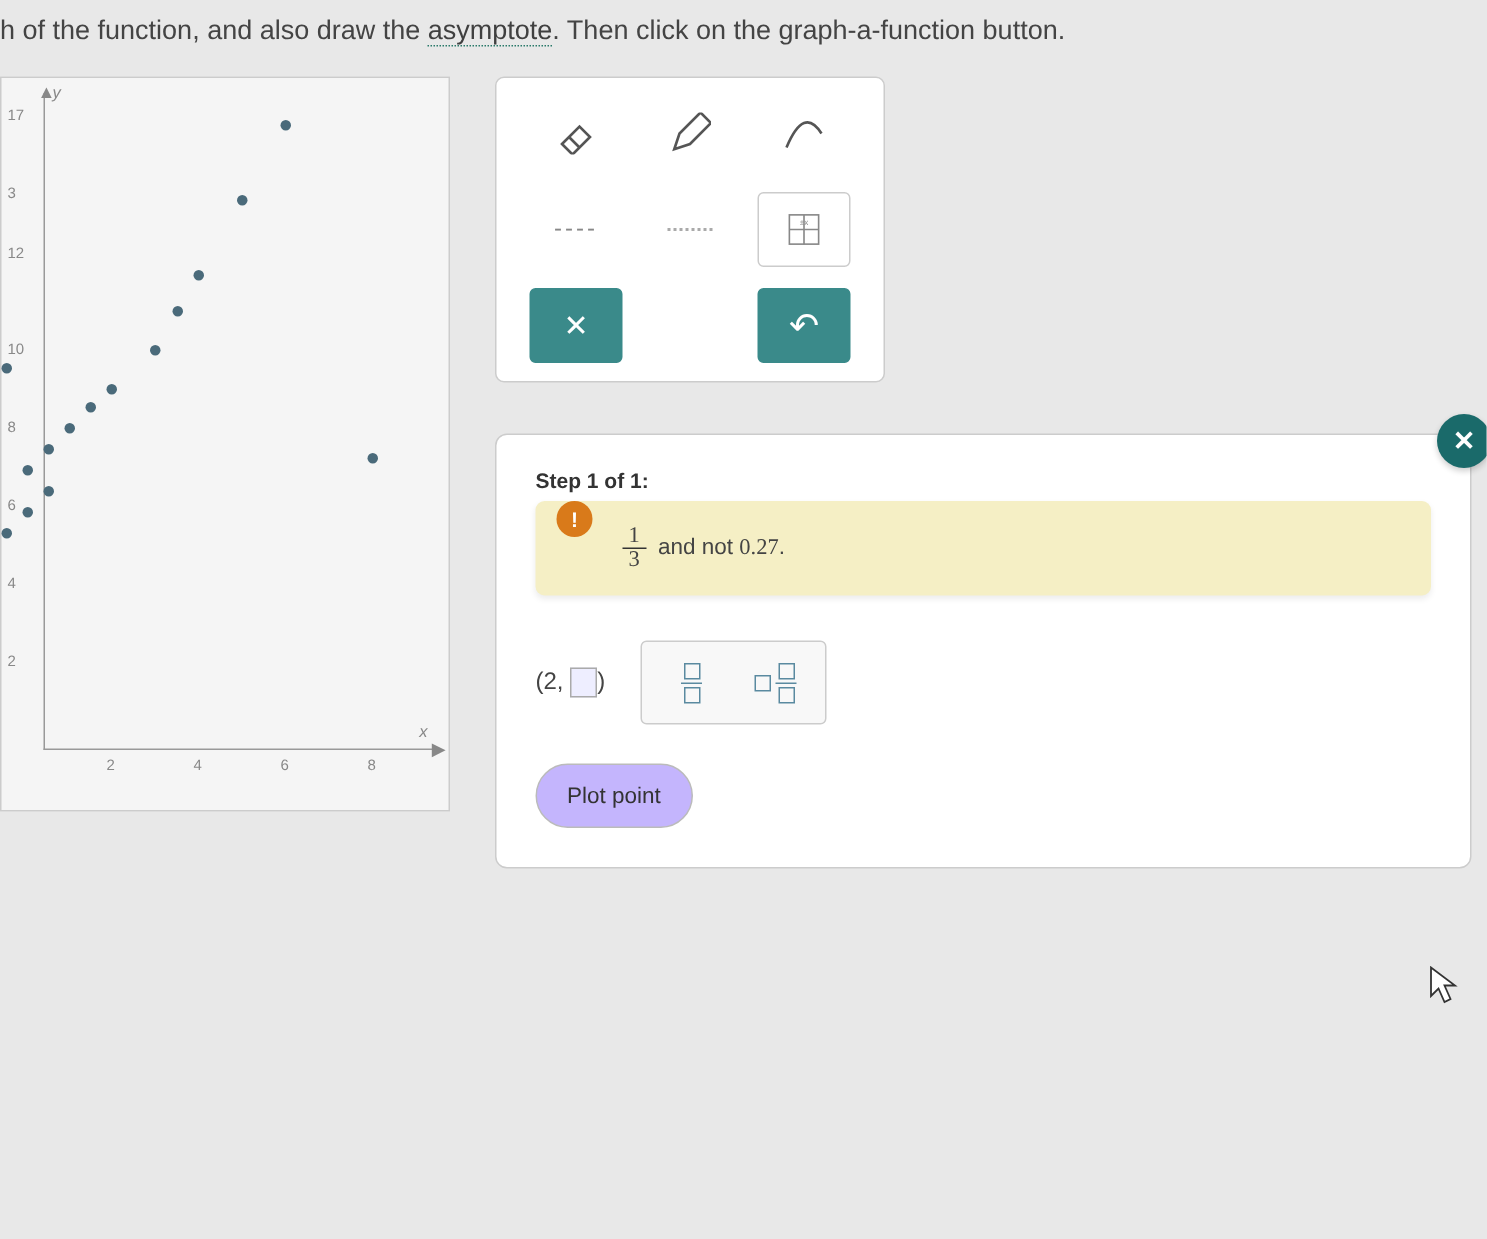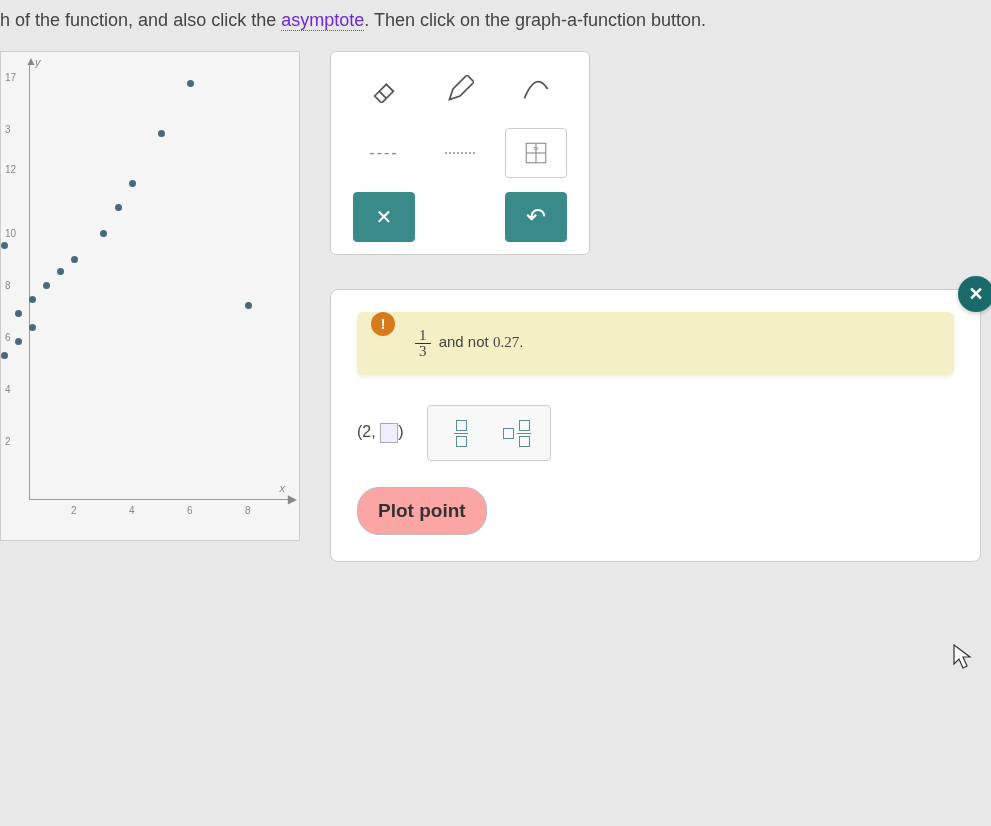--- a/index.html
+++ b/index.html
@@ -11,21 +11,21 @@
     overflow: hidden;
     position: relative;
     color: #333;
   }
   .instruction {
     padding: 10px 0 20px 0;
     font-size: 18px;
     color: #444;
   }
   .instruction .link {
-    color: #6d28d9;
+    color: #404040;
     border-bottom: 1px dotted #2a7a6a;
   }
   .main-area {
     display: flex;
     gap: 30px;
     padding-left: 0;
   }
   .graph-panel {
     width: 300px;
     height: 490px;
@@ -130,23 +130,23 @@
   .mini-frac { display:inline-flex; flex-direction:column; align-items:center; line-height:1;}
   .mini-frac .bx { width:11px; height:11px; border:1px solid #5a8aa0; }
   .mini-frac .bar { width:14px; height:1px; background:#5a8aa0; margin:2px 0;}
   .ft-btn .whole { width:11px; height:11px; border:1px solid #5a8aa0; margin-right:3px;}
 
   .plot-btn {
     display:inline-block;
     padding: 12px 20px;
     border:1px solid #bbb;
     border-radius: 22px;
-    background:#fca5a5;
-    font-size:19px;
-    font-weight:bold;
+    background:#c4b5fd;
+    font-size:15px;
+    font-weight:normal;
     color:#333;
     cursor:pointer;
   }
   .close-badge {
     position:absolute;
     top:-14px; right:-14px;
     width:36px; height:36px; border-radius:50%;
     background:#1a6a6a; color:#fff;
     display:flex; align-items:center; justify-content:center;
     font-size:18px; font-weight:bold;
@@ -155,21 +155,21 @@
   }
   .cursor-ptr {
     position:absolute; right:18px; bottom:150px;
     font-size:22px; color:#333;
   }
 </style>
 </head>
 <body>
 
 <div class="instruction">
-  <span>h of the function, and also click the </span><span class="link">asymptote</span><span>. Then click on the graph-a-function button.</span>
+  <span>h of the function, and also draw the </span><span class="link">asymptote</span><span>. Then click on the graph-a-function button.</span>
 </div>
 
 <div class="main-area">
 
   <div class="graph-panel">
     <div class="y-axis"></div>
     <div class="x-axis"></div>
     <div class="arrow-y">▲</div>
     <div class="arrow-x">▶</div>
     <div class="axis-letter" style="left:34px; top:4px;">y</div>
@@ -258,20 +258,21 @@
           <div class="tool-btn teal">
             <span style="font-size:24px">↶</span>
           </div>
         </div>
     </div>
 
     <div class="card">
       <div class="close-badge">
           <span>✕</span>
         </div>
+      <div class="step-label">Step 1 of 1:</div>
 
       <div class="warn-box">
         <div class="warn-ico">!</div>
         <span class="frac">
           <span class="n">1</span>
           <span class="d">3</span>
         </span>
         <span> and not </span><span class="num-txt">0.27</span><span>.</span>
       </div>
 

